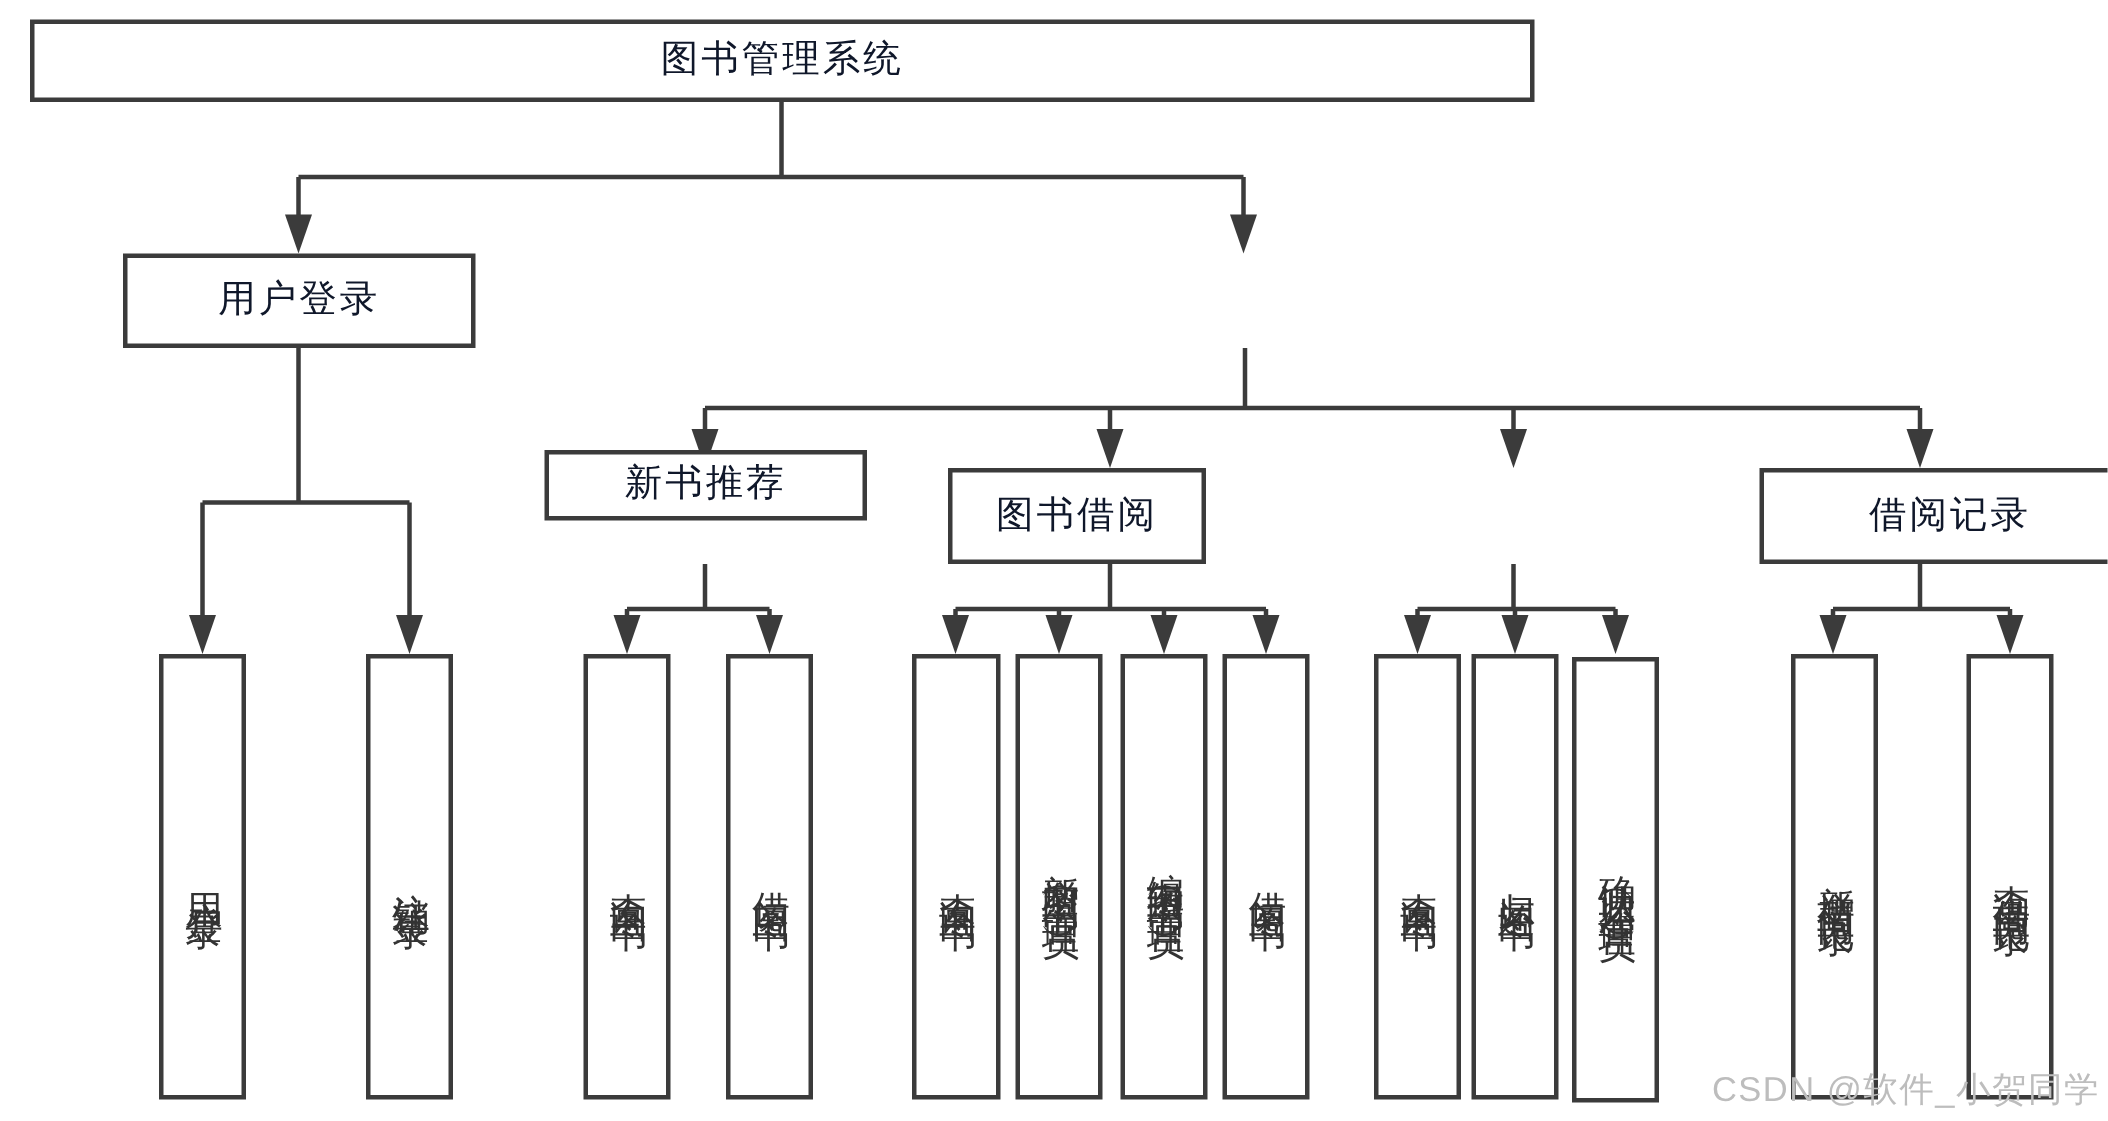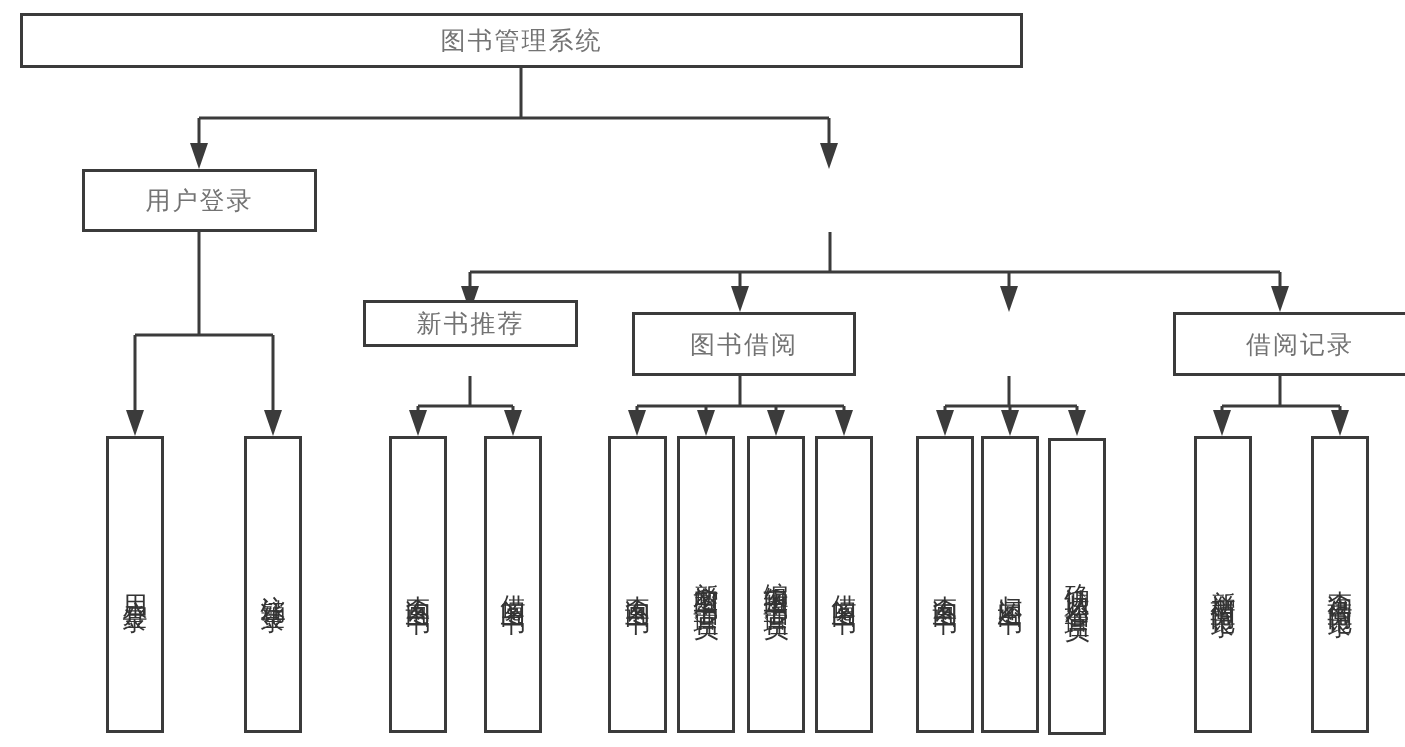--- a/index.html
+++ b/index.html
@@ -7,21 +7,21 @@
     position:relative;width:1405px;height:747px;background:#ffffff;
     font-family:"Liberation Sans","DejaVu Sans",sans-serif;color:#333333;
   }
   svg.connectors{position:absolute;left:0;top:0;z-index:1;}
   .box{
     position:absolute;box-sizing:border-box;border:3px solid #3b3b3b;
     background:#ffffff;display:flex;align-items:center;justify-content:center;
     z-index:2;
   }
   .box.h .lbl{
-    font-size:25px;letter-spacing:2px;color:#737373;white-space:nowrap;line-height:1;
+    font-size:25px;letter-spacing:2px;color:#0f172a;white-space:nowrap;line-height:1;font-family:Liberation Mono, monospace;
   }
   .box.v .lbl{
     writing-mode:vertical-rl;text-orientation:mixed;
     font-size:25px;letter-spacing:5px;color:#333333;line-height:1;
   }
   .watermark{
     position:absolute;right:5px;top:711px;z-index:3;
     font-size:23px;letter-spacing:1px;color:#bdbdbd;white-space:nowrap;
   }
 </style>
@@ -67,21 +67,21 @@
     <span class="lbl">图书管理系统</span>
   </div>
 
   <div class="box h" style="left:82px;top:169px;width:235px;height:63px">
     <span class="lbl">用户登录</span>
   </div>
 
   <div class="box h" style="left:363px;top:300px;width:215px;height:47px">
     <span class="lbl">新书推荐</span>
   </div>
-  <div class="box h" style="left:632px;top:312px;width:224px;height:64px">
+  <div class="box h" style="left:632px;top:312px;width:172px;height:64px">
     <span class="lbl">图书借阅</span>
   </div>
   <div class="box h" style="left:1173px;top:312px;width:254px;height:64px">
     <span class="lbl">借阅记录</span>
   </div>
 
   <div class="box v" style="left:106px;top:436px;width:58px;height:297px">
     <span class="lbl">用户登录</span>
   </div>
   <div class="box v" style="left:244px;top:436px;width:58px;height:297px">
@@ -118,13 +118,14 @@
     <span class="lbl">确认归还（管理员）</span>
   </div>
 
   <div class="box v" style="left:1194px;top:436px;width:58px;height:297px">
     <span class="lbl">新增借阅记录</span>
   </div>
   <div class="box v" style="left:1311px;top:436px;width:58px;height:297px">
     <span class="lbl">查询借阅记录</span>
   </div>
 
+  <div class="watermark">CSDN @软件_小贺同学</div>
 </div>
 
 </body></html>

